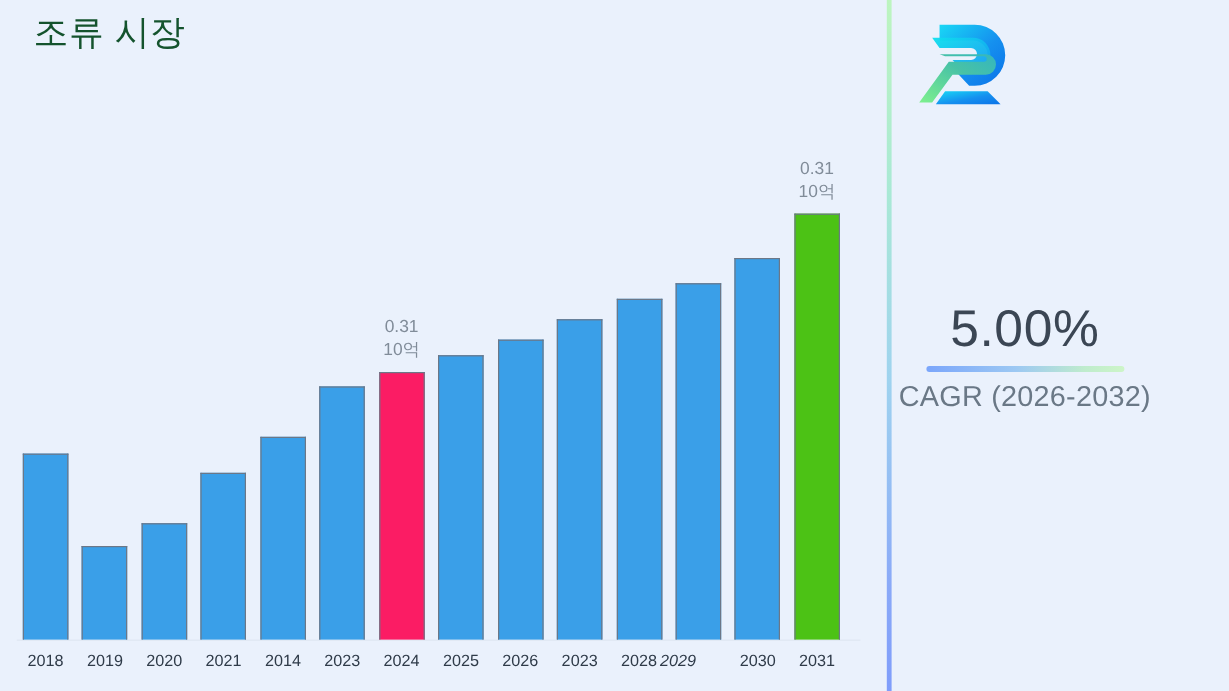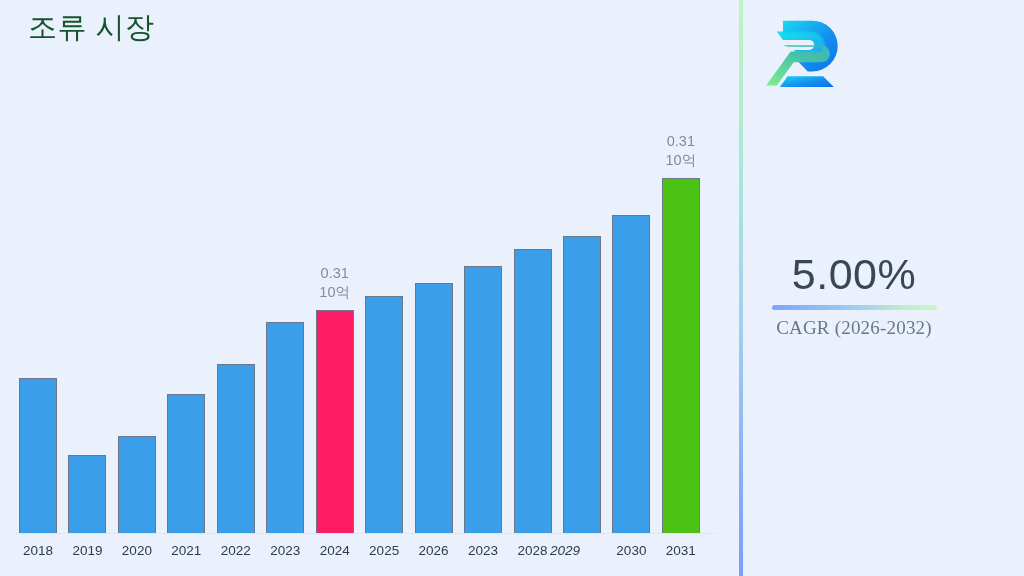--- a/index.html
+++ b/index.html
@@ -141,24 +141,23 @@
     letter-spacing: 0.5px;
   }
   #cagr-divider {
     width: 165px;
     height: 5px;
     margin: 8px auto 7px auto;
     border-radius: 3px;
     background: linear-gradient(to right, #7ba6fb 0%, #9cc8f3 45%, #bfeccd 80%, #cdf5c8 100%);
   }
   #cagr-caption {
-    font-size: 19px;
+    font-size: 24px;
     color: #6a7886;
     letter-spacing: 0.2px;
-    font-family: Liberation Serif, serif;
   }
 </style>
 </head>
 <body>
 
 <div id="root">
 
   <div id="chart-panel">
 
     <div id="page-title">조류 시장</div>
@@ -168,21 +167,21 @@
 
     <div class="bar blue" title="2018: 0.155" style="left: 19px; top: 378px; width: 38px; height: 155px;"></div>
         <div class="tick-label" style="left: 11px; width: 54px;">2018</div>
         <div class="bar blue" title="2019: 0.077" style="left: 68.45px; top: 455px; width: 38px; height: 78px;"></div>
         <div class="tick-label" style="left: 60.45px; width: 54px;">2019</div>
         <div class="bar blue" title="2020: 0.097" style="left: 117.9px; top: 436px; width: 38px; height: 97px;"></div>
         <div class="tick-label" style="left: 109.9px; width: 54px;">2020</div>
         <div class="bar blue" title="2021: 0.139" style="left: 167.35px; top: 394px; width: 38px; height: 139px;"></div>
         <div class="tick-label" style="left: 159.35px; width: 54px;">2021</div>
         <div class="bar blue" title="2022: 0.169" style="left: 216.8px; top: 364px; width: 38px; height: 169px;"></div>
-        <div class="tick-label" style="left: 208.8px; width: 54px;">2022</div>
+        <div class="tick-label" style="left: 208.8px; width: 54px;">2014</div>
         <div class="bar blue" title="2023: 0.211" style="left: 266.25px; top: 322px; width: 38px; height: 211px;"></div>
         <div class="tick-label" style="left: 258.25px; width: 54px;">2023</div>
         <div class="bar pink" title="2024: 0.22" style="left: 315.7px; top: 310px; width: 38px; height: 223px;"></div>
         <div class="bar-label" style="left: 289.7px; width: 90px; top: 264px;">
           <div>0.31</div>
           <div>10억</div>
         </div>
         <div class="tick-label" style="left: 307.7px; width: 54px;">2024</div>
         <div class="bar blue" title="2025: 0.237" style="left: 365.15px; top: 296px; width: 38px; height: 237px;"></div>
         <div class="tick-label" style="left: 357.15px; width: 54px;">2025</div>

